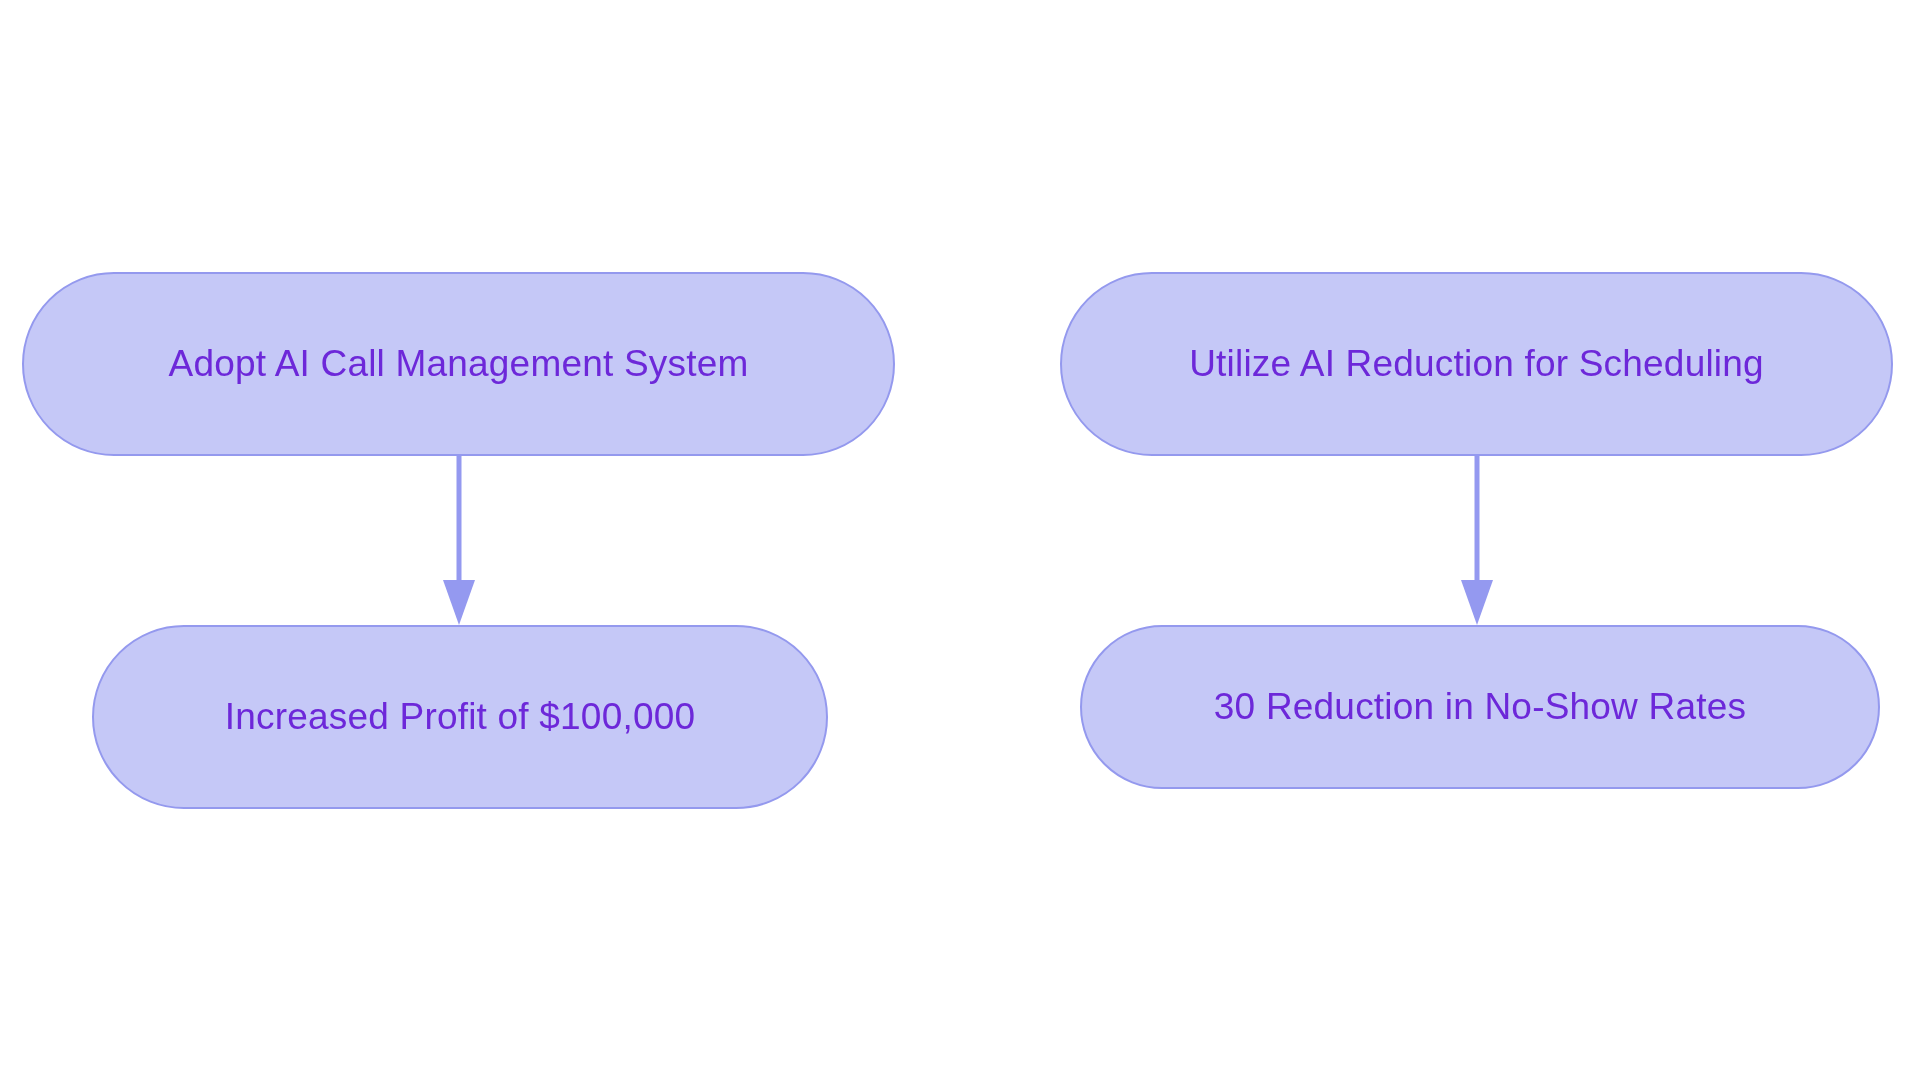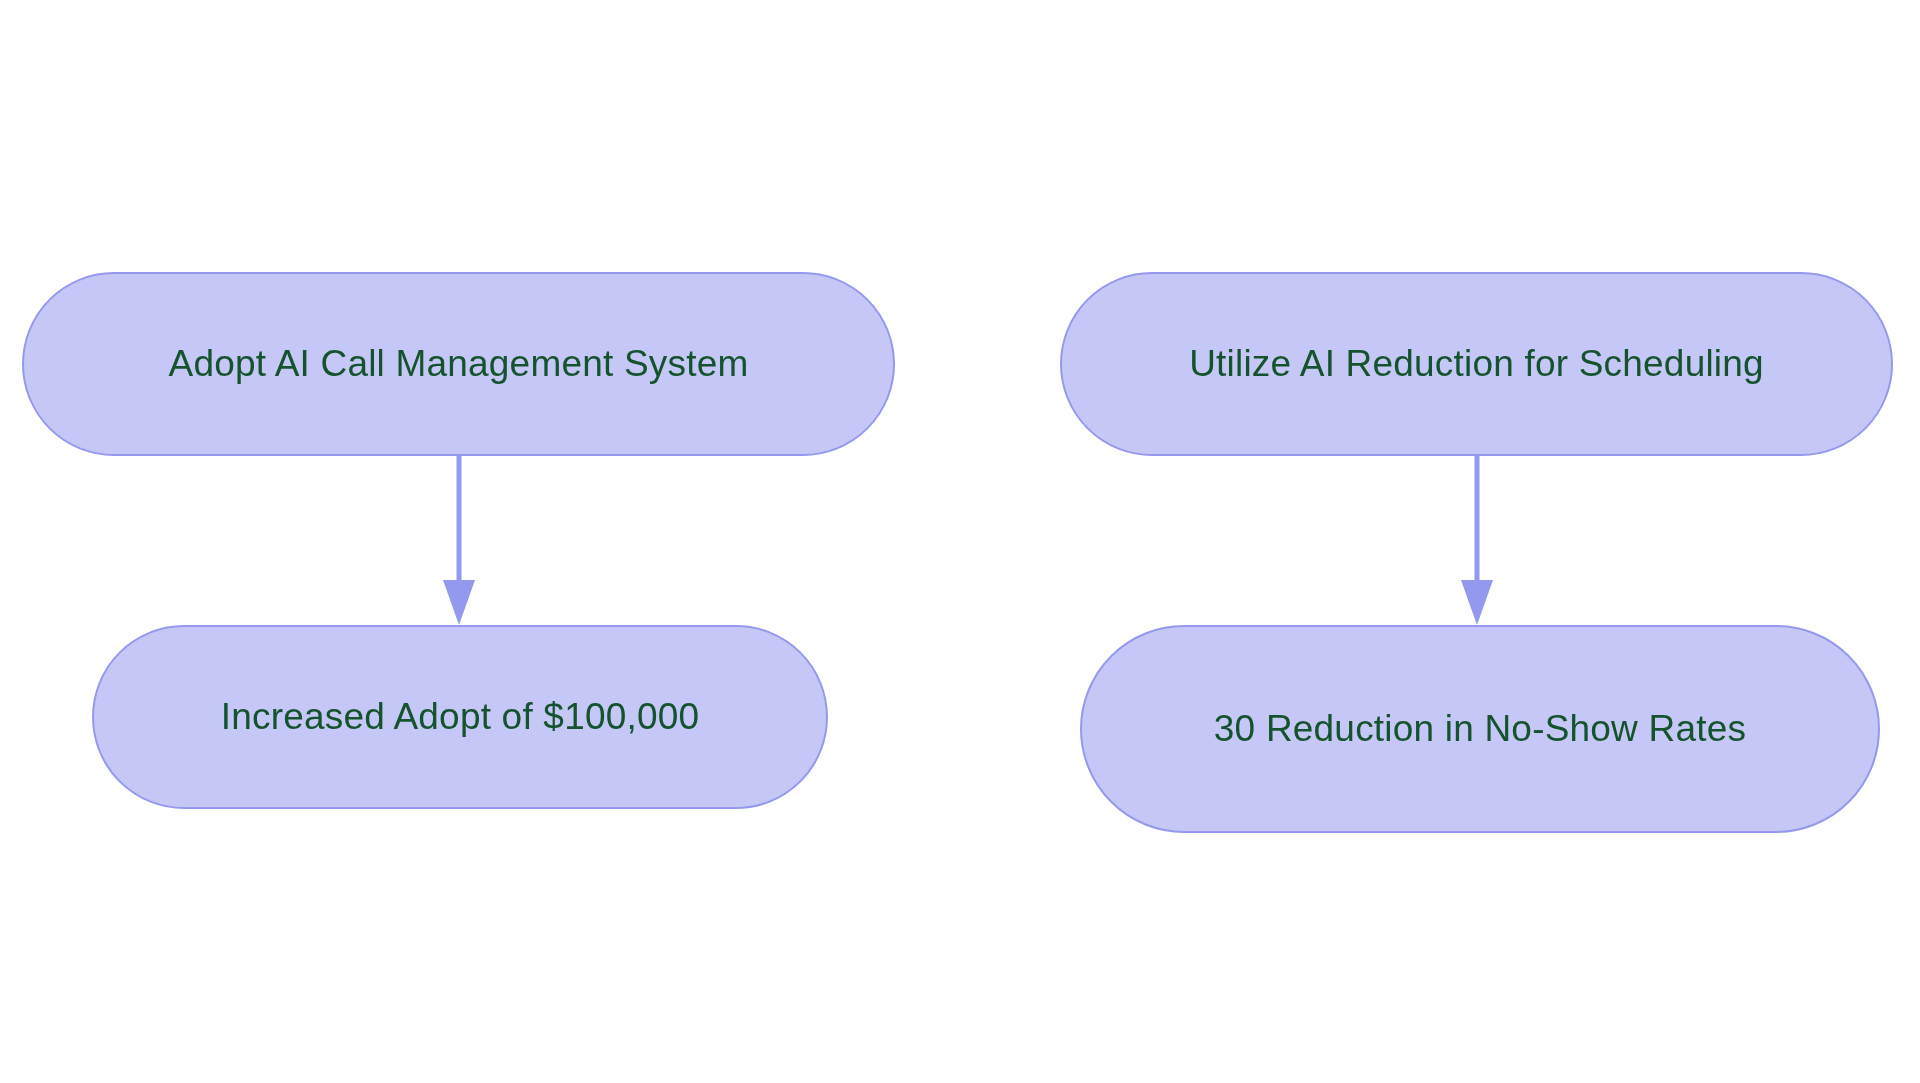--- a/index.html
+++ b/index.html
@@ -29,21 +29,21 @@
   .node {
     position: absolute;
     box-sizing: border-box;
     background: #c5c8f7;
     border: 2px solid #9499ee;
     border-radius: 999px;
     display: flex;
     align-items: center;
     justify-content: center;
     text-align: center;
-    color: #14532d;
+    color: #6d28d9;
     font-family: "Liberation Sans", sans-serif;
     font-size: 37px;
     font-weight: 400;
     letter-spacing: 0.2px;
     line-height: 1.15;
     padding: 0 34px;
     white-space: nowrap;
     user-select: none;
   }
 
@@ -52,21 +52,21 @@
     left: 22px;  top: 272px;  width: 873px;  height: 184px;
   }
   #node-increased-profit {
     left: 92px;  top: 625px;  width: 736px;  height: 184px;
   }
   
   #node-utilize-ai-chatbots {
     left: 100px; top: 272px;  width: 833px;  height: 184px;
   }
   #node-noshow-reduction {
-    left: 120px; top: 625px;  width: 800px;  height: 208px;
+    left: 120px; top: 625px;  width: 800px;  height: 164px;
   }
 
   .edge {
     position: absolute;
     pointer-events: none;
   }
   #edge-left  { left: 400px; top: 450px; width: 120px; height: 184px; }
   #edge-right { left: 460px; top: 450px; width: 120px; height: 184px; }
 
   .edge svg { display: block; overflow: visible; }
@@ -80,21 +80,21 @@
 
     <div class="node" id="node-adopt-ai-call-management">Adopt AI Call Management System</div>
 
     <div class="edge" id="edge-left">
       <svg width="120" height="184" viewBox="0 0 120 184">
         <line x1="59" y1="4" x2="59" y2="133" stroke="#9499f0" stroke-width="5" stroke-linecap="butt"></line>
         <polygon points="43,130 75,130 59,175" fill="#9499f0"></polygon>
       </svg>
     </div>
 
-    <div class="node" id="node-increased-profit">Increased Adopt of $100,000</div>
+    <div class="node" id="node-increased-profit">Increased Profit of $100,000</div>
   </div>
 
   <div class="flow-column" id="column-right">
 
     <div class="node" id="node-utilize-ai-chatbots">Utilize AI Reduction for Scheduling</div>
 
     <div class="edge" id="edge-right">
       <svg width="120" height="184" viewBox="0 0 120 184">
         <line x1="57" y1="4" x2="57" y2="133" stroke="#9499f0" stroke-width="5" stroke-linecap="butt"></line>
         <polygon points="41,130 73,130 57,175" fill="#9499f0"></polygon>

